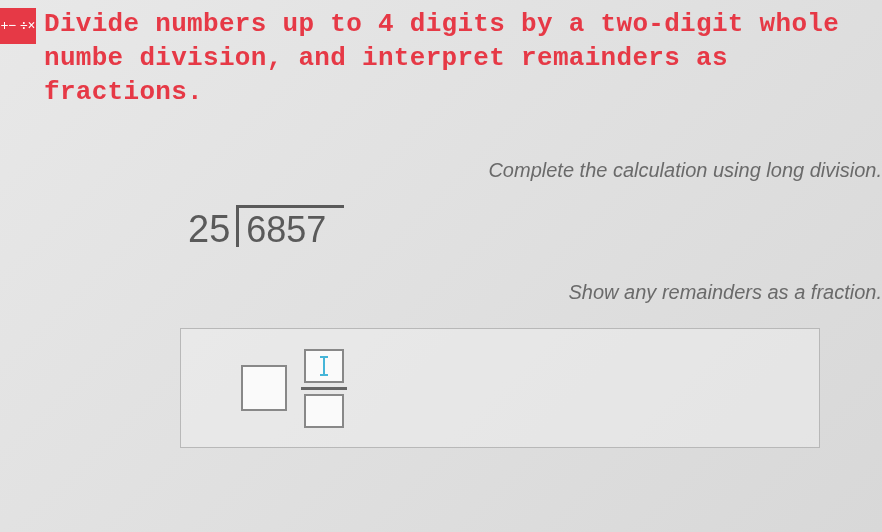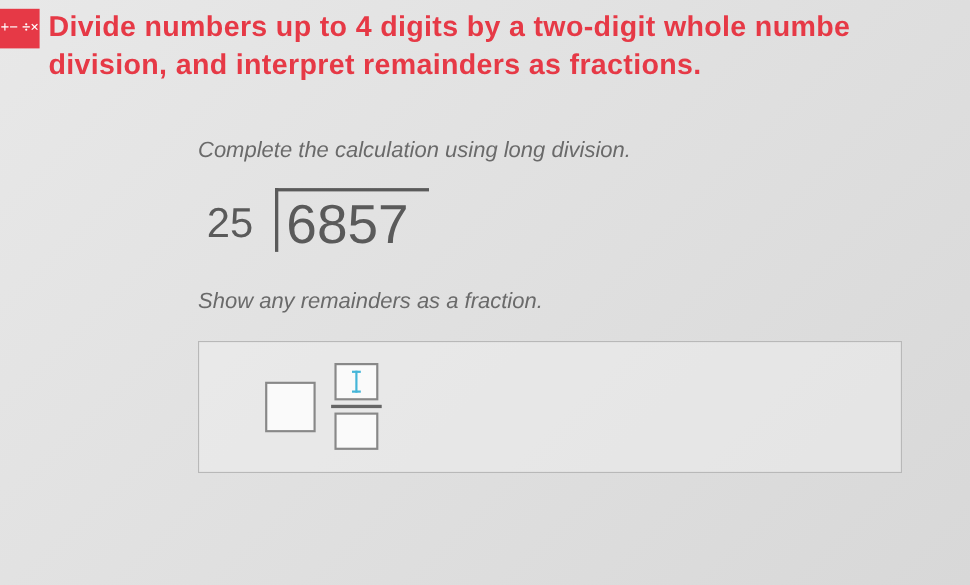--- a/index.html
+++ b/index.html
@@ -31,44 +31,45 @@
       color: #fff;
       font-size: 14px;
       font-weight: bold;
       flex-shrink: 0;
     }
     .header-text {
       color: #e63946;
       font-size: 26px;
       font-weight: bold;
       line-height: 1.3;
-      font-family: Liberation Sans, sans-serif;
+      font-family: Liberation Mono, monospace;
       letter-spacing: 0.3px;
     }
     .content {
       padding: 50px 0 0 180px;
+      text-align: right;
     }
     .instruction {
       color: #6a6a6a;
       font-size: 20px;
       margin-bottom: 26px;
       font-style: italic;
       font-family: 'Segoe UI', Arial, sans-serif;
     }
     .long-division {
       display: flex;
       align-items: center;
       margin-bottom: 30px;
       margin-left: 8px;
     }
     .divisor {
       color: #5a5a5a;
       font-size: 38px;
       font-family: Arial, sans-serif;
-      margin-right: 20px;
+      margin-right: 6px;
     }
     .division-box {
       position: relative;
       display: inline-block;
     }
     .division-box::before {
       content: '';
       position: absolute;
       top: -4px;
       left: 0;
@@ -80,21 +81,21 @@
       content: '';
       position: absolute;
       top: -4px;
       left: 0;
       bottom: 4px;
       width: 3px;
       background: #5a5a5a;
     }
     .dividend {
       color: #5a5a5a;
-      font-size: 50px;
+      font-size: 36px;
       font-family: Arial, sans-serif;
       padding-left: 10px;
     }
     .sub-instruction {
       color: #6a6a6a;
       font-size: 20px;
       margin-bottom: 24px;
       font-style: italic;
       font-family: 'Segoe UI', Arial, sans-serif;
     }

